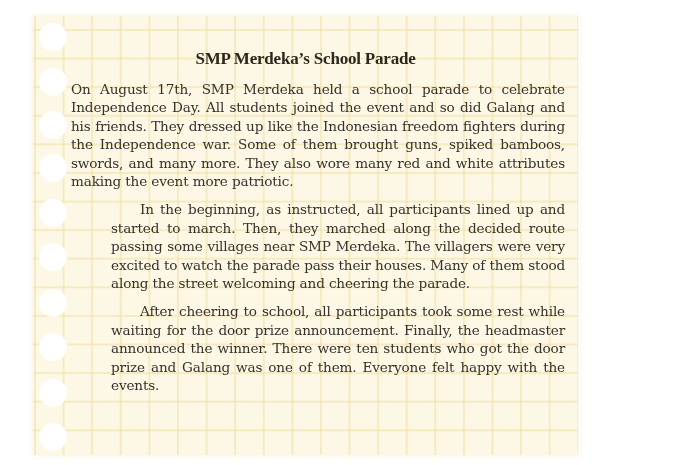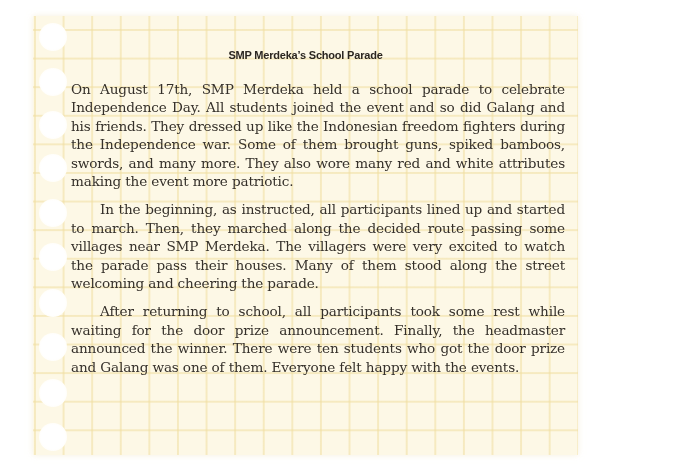--- a/index.html
+++ b/index.html
@@ -17,30 +17,30 @@
     background-position: 1px 13px;
     box-shadow: 0 0 6px rgba(240,230,200,0.6);
   }
   .hole {
     position: absolute; width: 28px; height: 28px; border-radius: 50%;
     background: radial-gradient(circle, #ffffff 60%, #fffdf6 80%, rgba(253,248,230,0) 100%);
     left: 6px;
   }
   .title {
     position: absolute; left: 0; right: 0; top: 33px; text-align: center;
-    font-family: Liberation Sans, sans-serif; font-weight: bold; font-size: 11px; color: #2b2620;
+    font-family: Liberation Serif, serif; font-weight: bold; font-size: 17px; color: #2b2620;
     letter-spacing: -0.2px;
   }
   .body {
     position: absolute; left: 38px; width: 494px; top: 64px;
     font-size: 13.6px; line-height: 18.4px; color: #35302a; text-align: justify;
     letter-spacing: -0.15px;
   }
   .body p { margin: 0 0 10px 0; }
-  .body p.indent { text-indent: 29px; }
+  .body p.indent { text-indent: 29px; margin-left: 40px; }
 </style>
 </head>
 <body>
 
 <div class="paper">
   <div class="hole" style="top:7px"></div>
   <div class="hole" style="top:52px"></div>
   <div class="hole" style="top:95px"></div>
   <div class="hole" style="top:138px"></div>
   <div class="hole" style="top:183px"></div>
@@ -48,15 +48,15 @@
   <div class="hole" style="top:273px"></div>
   <div class="hole" style="top:317px"></div>
   <div class="hole" style="top:363px"></div>
   <div class="hole" style="top:407px"></div>
 
   <div class="title">SMP Merdeka’s School Parade</div>
 
   <div class="body">
     <p>On August 17th, SMP Merdeka held a school parade to celebrate Independence Day. All students joined the event and so did Galang and his friends. They dressed up like the Indonesian freedom fighters during the Independence war. Some of them brought guns, spiked bamboos, swords, and many more. They also wore many red and white attributes making the event more patriotic.</p>
     <p class="indent">In the beginning, as instructed, all participants lined up and started to march. Then, they marched along the decided route passing some villages near SMP Merdeka. The villagers were very excited to watch the parade pass their houses. Many of them stood along the street welcoming and cheering the parade.</p>
-    <p class="indent">After returning to school, all participants took some rest while waiting for the door prize announcement. Finally, the headmaster announced the winner. There were ten students who got the door prize and Galang was one of them. Everyone felt happy with the events.</p>
+    <p class="indent">After cheering to school, all participants took some rest while waiting for the door prize announcement. Finally, the headmaster announced the winner. There were ten students who got the door prize and Galang was one of them. Everyone felt happy with the events.</p>
   </div>
 </div>
 
 </body></html>

